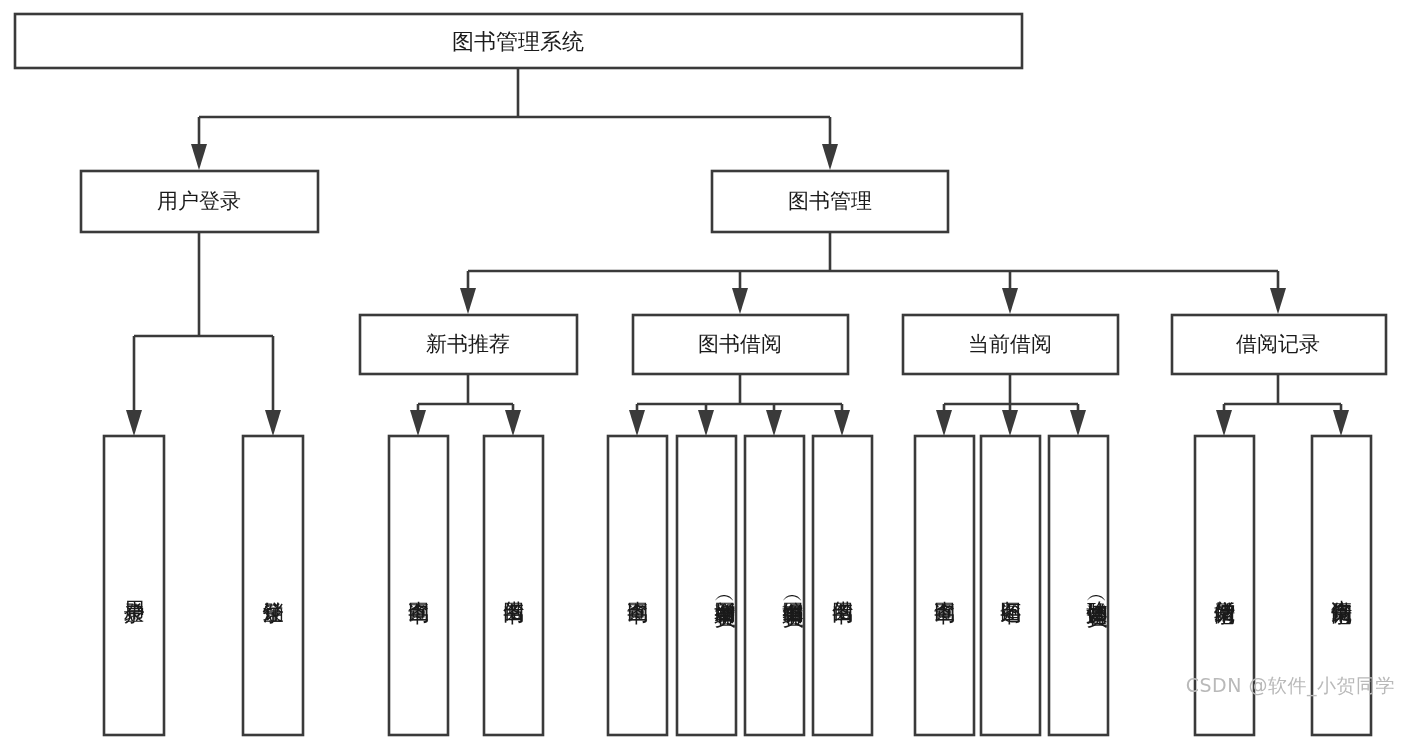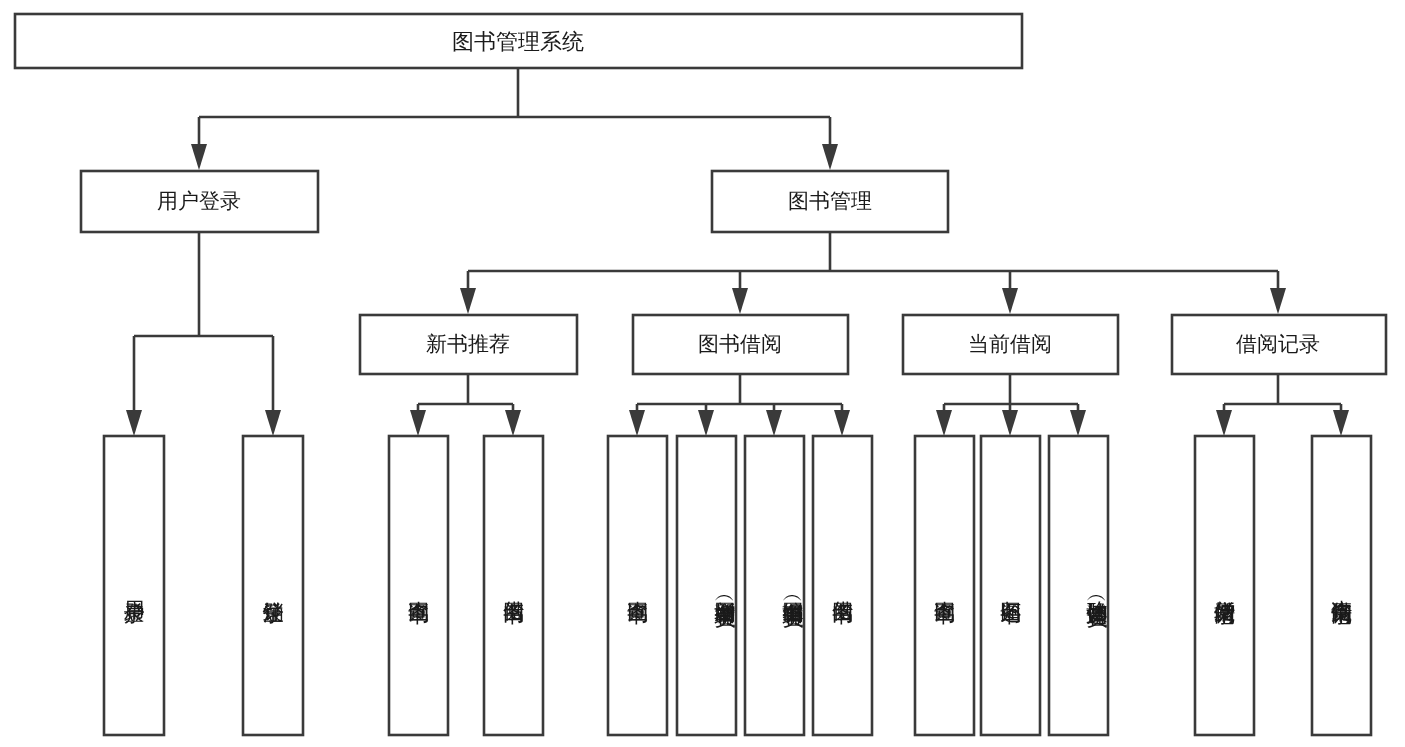--- a/index.html
+++ b/index.html
@@ -202,13 +202,14 @@
   <div class="vlabel" style="left:745px; top:436px; width:59px; height:299px; align-items:flex-start; padding-top:6px; box-sizing:border-box;">编辑图书（管理员）</div>
   <div class="vlabel" style="left:813px; top:436px; width:59px; height:299px;">借阅图书</div>
 
   <div class="vlabel" style="left:915px; top:436px; width:59px; height:299px;">查询图书</div>
   <div class="vlabel" style="left:981px; top:436px; width:59px; height:299px;">归还图书</div>
   <div class="vlabel" style="left:1049px; top:436px; width:59px; height:299px; align-items:flex-start; padding-top:6px; box-sizing:border-box;">确认归还（管理员）</div>
 
   <div class="vlabel" style="left:1195px; top:436px; width:59px; height:299px;">新增借阅记录</div>
   <div class="vlabel" style="left:1312px; top:436px; width:59px; height:299px;">查询借阅记录</div>
 
+  <div class="watermark">CSDN @软件_小贺同学</div>
 </div>
 
 </body></html>

